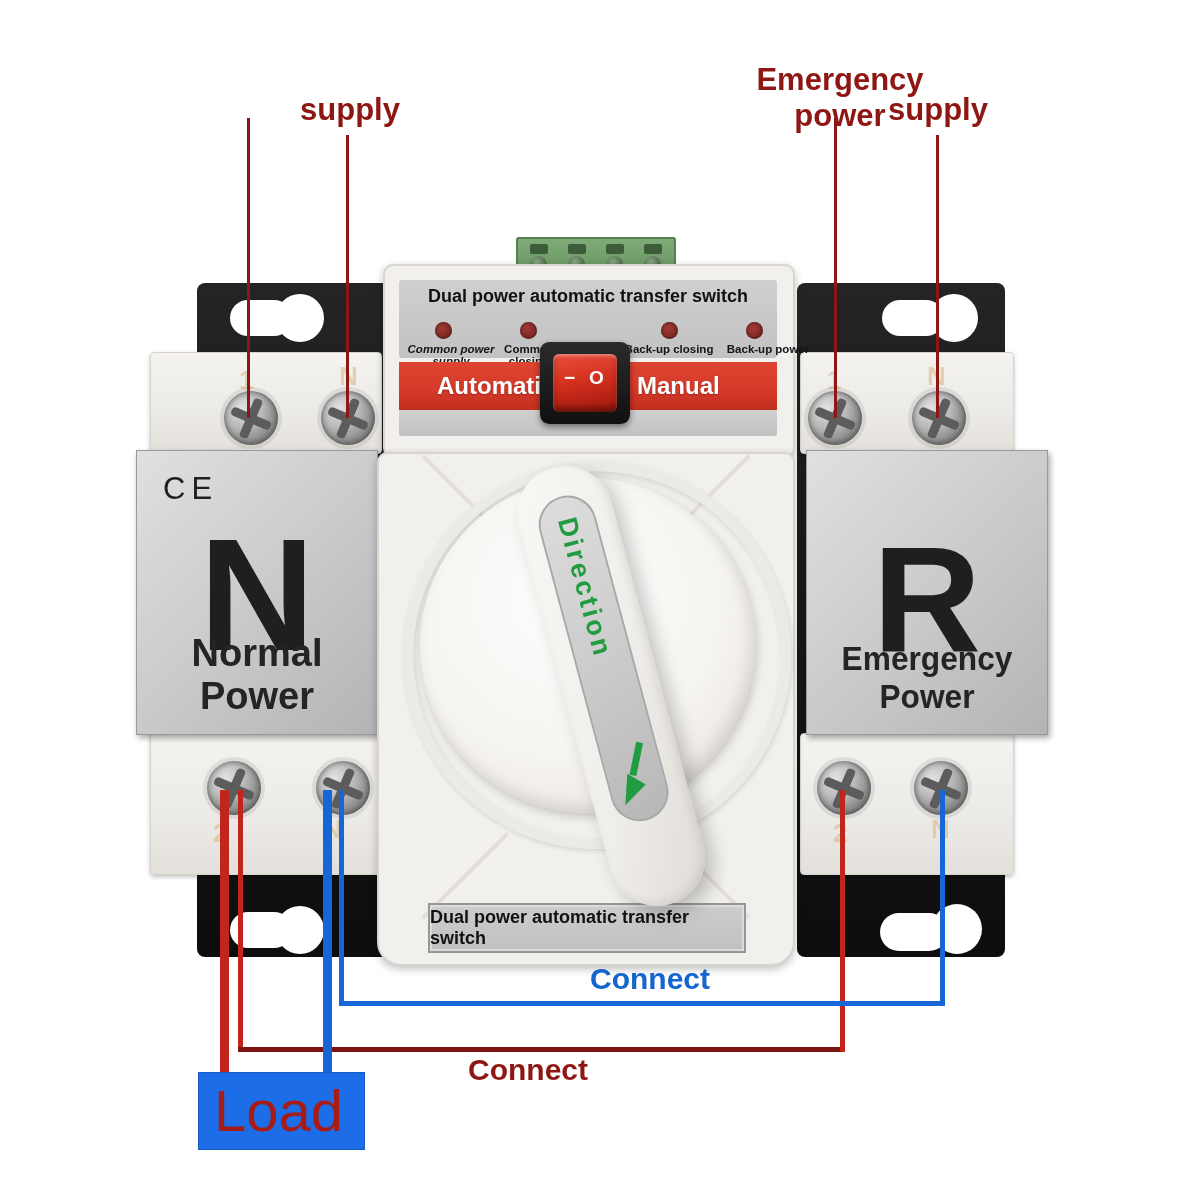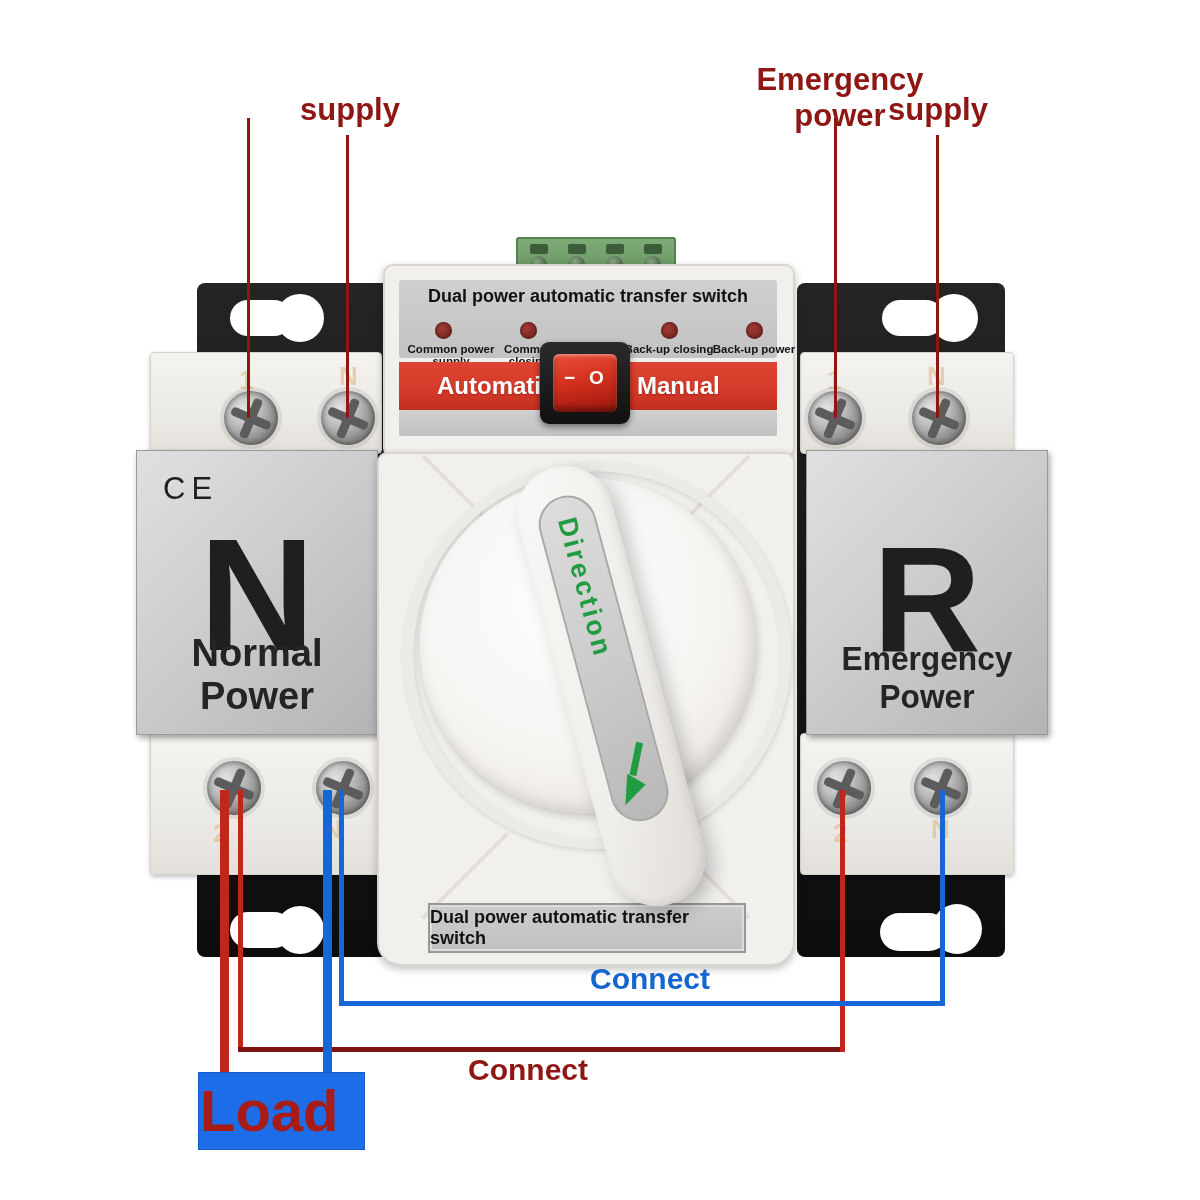--- a/index.html
+++ b/index.html
@@ -68,21 +68,21 @@
                border-radius:3px;z-index:4;}
   .green-slot{position:absolute;width:18px;height:10px;background:#3d5c3a;border-radius:2px;top:5px;}
   .green-circ{position:absolute;width:17px;height:17px;border-radius:50%;background:radial-gradient(circle at 40% 35%,#88a883,#465f44 75%);top:17px;}
   
   .bottom-plate{position:absolute;background:linear-gradient(180deg,#cdcdcd,#c0c0c0);
                 border:2px solid #979797;box-shadow:inset 0 0 0 2px #dcdcdc;z-index:6;
                 display:flex;align-items:center;justify-content:center;}
   
   .load-box{background:var(--load-box-blue,#1d6ce8);z-index:10;display:flex;align-items:center;
             box-shadow:inset 0 0 0 1px rgba(0,0,0,.15);}
-  .load-text{color:var(--load-text-red,#a81c17);font-weight:bold;font-size:58px;padding-left:2px;line-height:1;}
+  .load-text{color:var(--load-text-red,#a81c17);font-weight:normal;font-size:58px;padding-left:16px;line-height:1;}
   .ce-mark{position:absolute;font-size:31px;font-weight:500;letter-spacing:6px;color:#1f1f1f;}
 </style>
 </head>
 <body>
 
 <div class="stage">
 
   <div class="abs ann-text" style="left:300px;top:92px;width:100px;">supply</div>
   <div class="abs ann-text" style="left:718px;top:62px;width:244px;">Emergency power</div>
   <div class="abs ann-text" style="left:888px;top:92px;width:100px;">supply</div>
@@ -150,24 +150,24 @@
     <div class="green-circ" style="left:126px;"></div>
   </div>
 
   <div class="abs unit" style="left:383px;top:264px;width:408px;height:190px;border-radius:10px;">
     <div class="gray-strip" style="left:14px;top:14px;width:378px;height:78px;border-radius:3px;">
       <div class="unit-title" style="top:6px;">Dual power automatic transfer switch</div>
       <div class="led" style="left:36px;top:42px;"></div>
       <div class="led" style="left:121px;top:42px;"></div>
       <div class="led" style="left:262px;top:42px;"></div>
       <div class="led" style="left:347px;top:42px;"></div>
-      <div class="led-label" style="left:0px;top:63px;width:104px;">Common power supply</div>
+      <div class="led-label" style="left:0px;top:63px;width:104px;font-style:italic;">Common power supply</div>
       <div class="led-label" style="left:84px;top:63px;width:92px;">Common closing</div>
       <div class="led-label" style="left:222px;top:63px;width:96px;">Back-up closing</div>
-      <div class="led-label" style="left:310px;top:63px;width:90px;text-align:center;">Back-up power</div>
+      <div class="led-label" style="left:324px;top:63px;width:90px;text-align:center;">Back-up power</div>
     </div>
     <div class="red-band" style="left:14px;top:96px;width:378px;height:48px;"></div>
     <div class="mode-text" style="left:52px;top:106px;">Automatic</div>
     <div class="mode-text" style="left:252px;top:106px;text-align:center;">Manual</div>
     <div class="gray-strip" style="left:14px;top:144px;width:378px;height:26px;border-radius:2px;"></div>
   </div>
 
   <div class="rocker-frame abs" style="left:540px;top:342px;width:90px;height:82px;">
     <div class="rocker">
       <span style="left:11px;">−</span>

